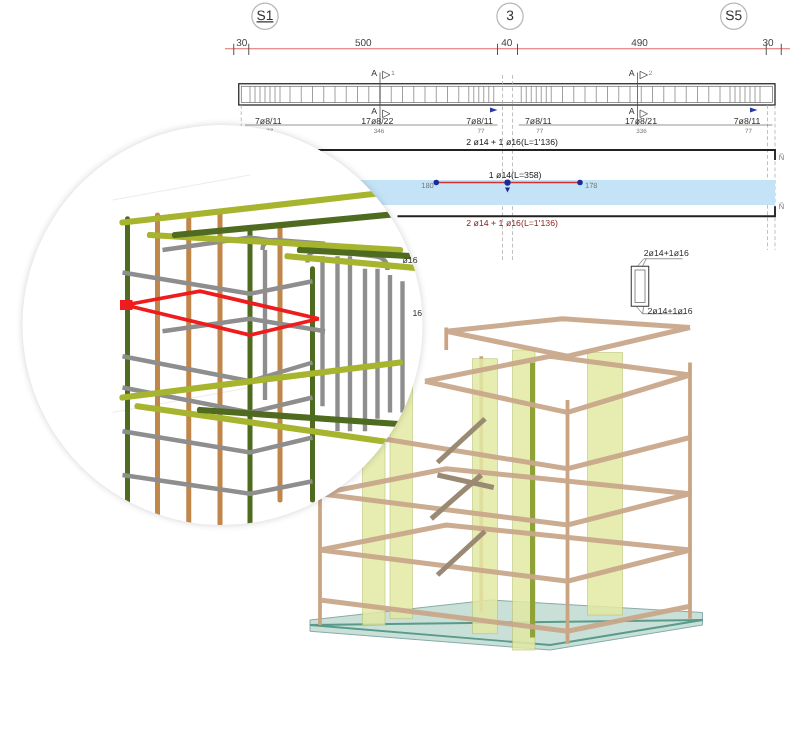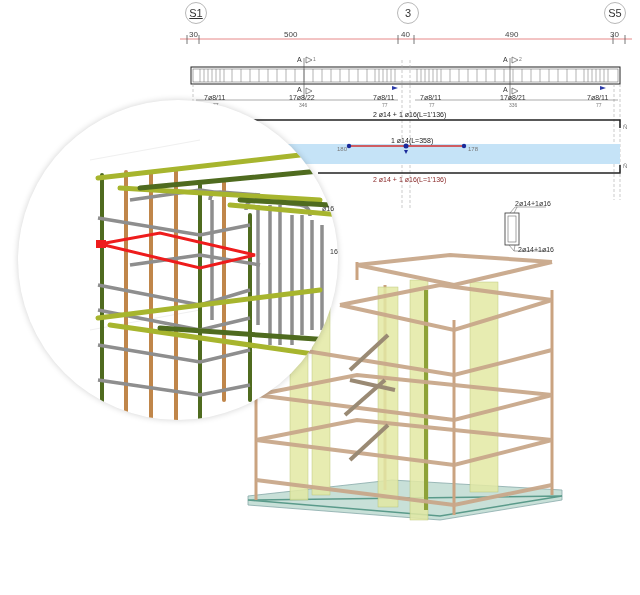--- a/index.html
+++ b/index.html
@@ -9,27 +9,27 @@
   .tiny { position:absolute; font-size:7px; color:#333; white-space:nowrap; }
   .tiny.sub { font-size:5px; color:#777; }
   .red-label { position:absolute; font-size:7px; color:#8a2a2a; white-space:nowrap; }
   .black-label { position:absolute; font-size:7px; color:#222; white-space:nowrap; }
   svg { position:absolute; left:0; top:0; }
   .magnifier { position:absolute; left:18px; top:100px; width:320px; height:320px; border-radius:50%; overflow:hidden; background:#fff; box-shadow: 0 0 6px rgba(0,0,0,0.18); }
 </style>
 </head>
 <body>
 
-<div class="axis-bubble" style="left:185px; top:2px;text-decoration:underline;">
+<div class="axis-bubble" style="left:201px; top:2px;text-decoration:underline;">
     <span>S1</span>
   </div>
 <div class="axis-bubble" style="left:397px; top:2px;">
     <span>3</span>
   </div>
-<div class="axis-bubble" style="left:604px; top:2px;">
+<div class="axis-bubble" style="left:576px; top:2px;">
     <span>S5</span>
   </div>
 
 <div class="dim-label" style="left:189px; top:30px;">30</div>
 <div class="dim-label" style="left:284px; top:30px;">500</div>
 <div class="dim-label" style="left:401px; top:30px;text-align:right;">40</div>
 <div class="dim-label" style="left:505px; top:30px;">490</div>
 <div class="dim-label" style="left:610px; top:30px;">30</div>
 
 <svg width="640" height="595">

